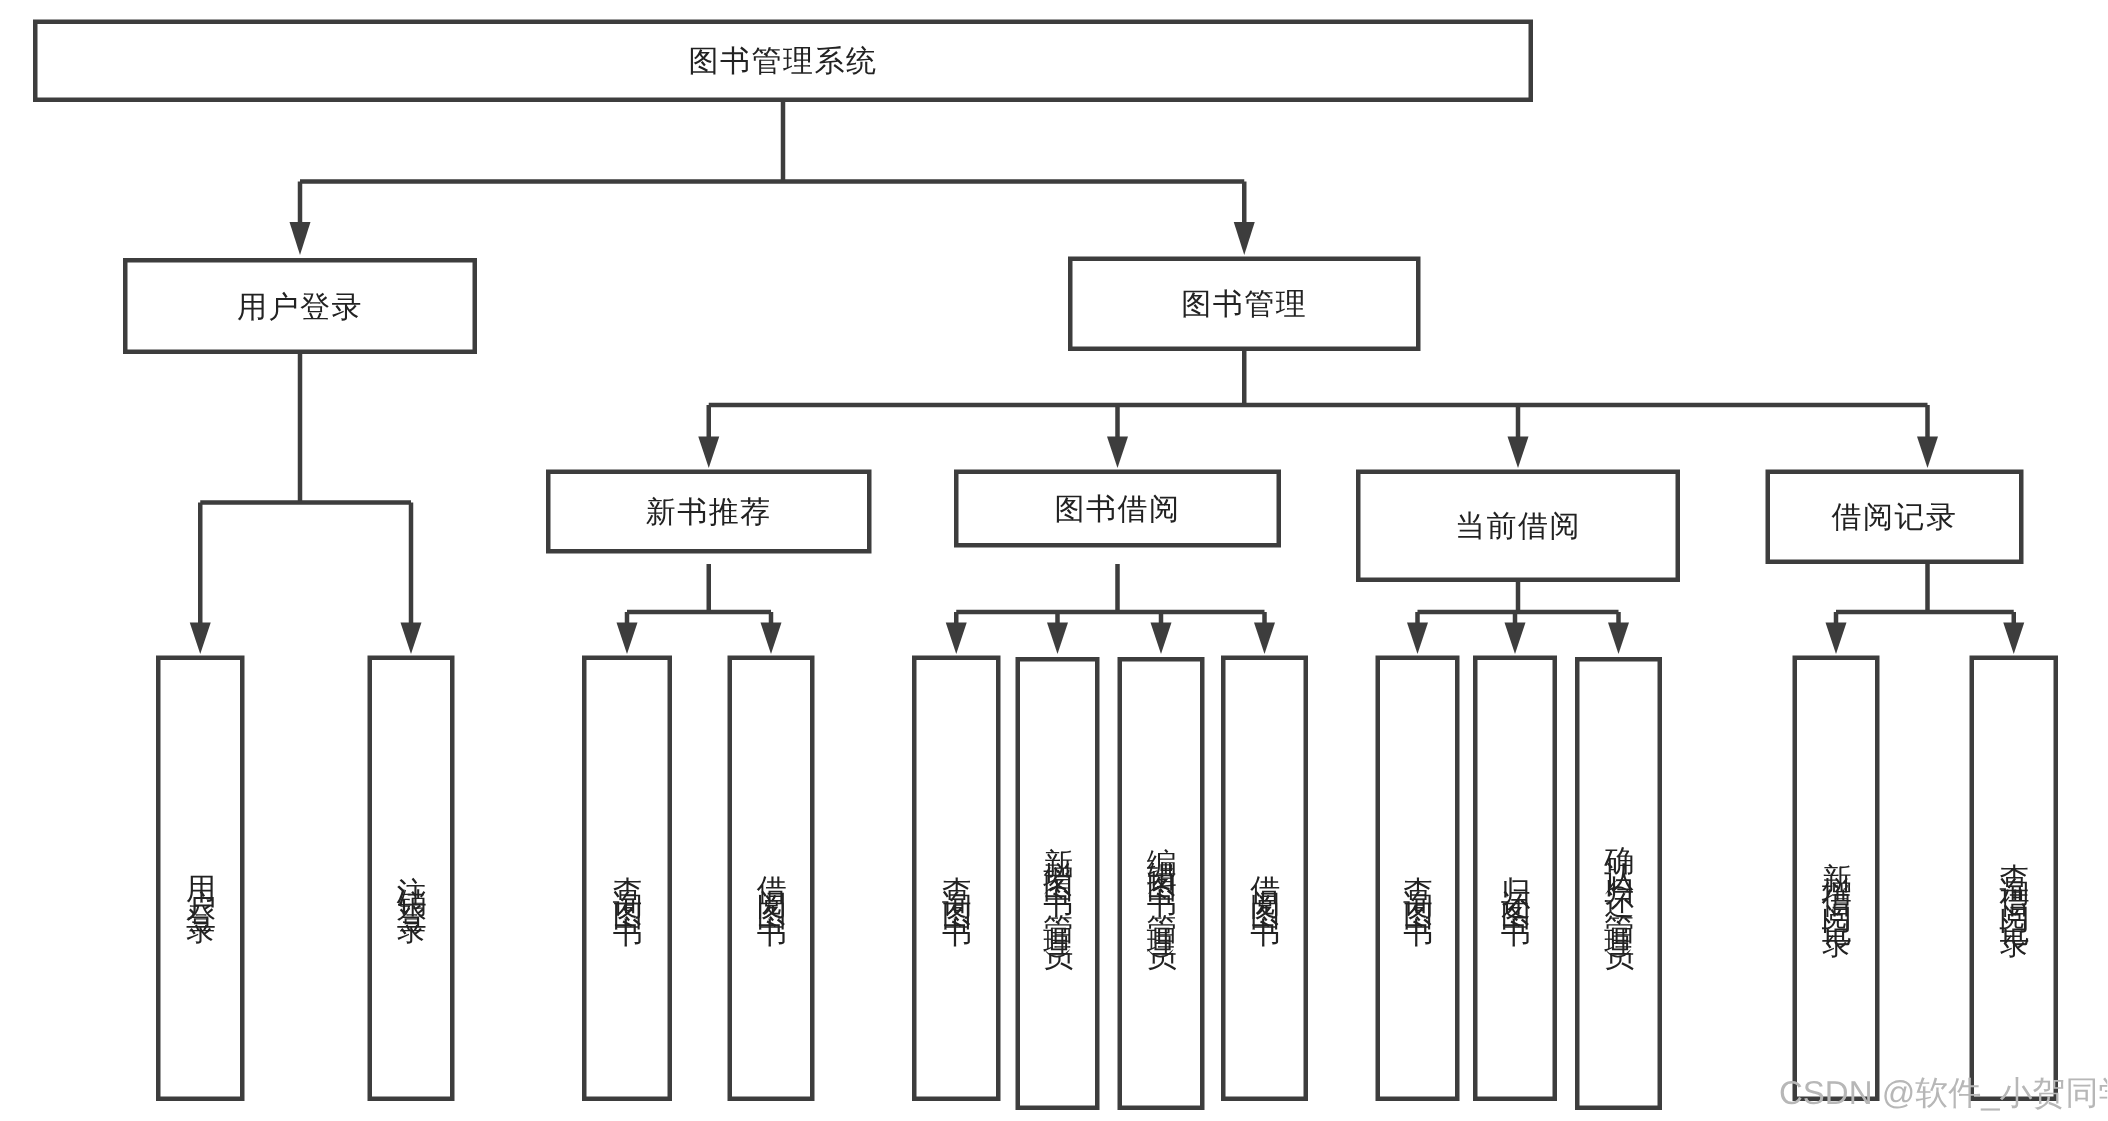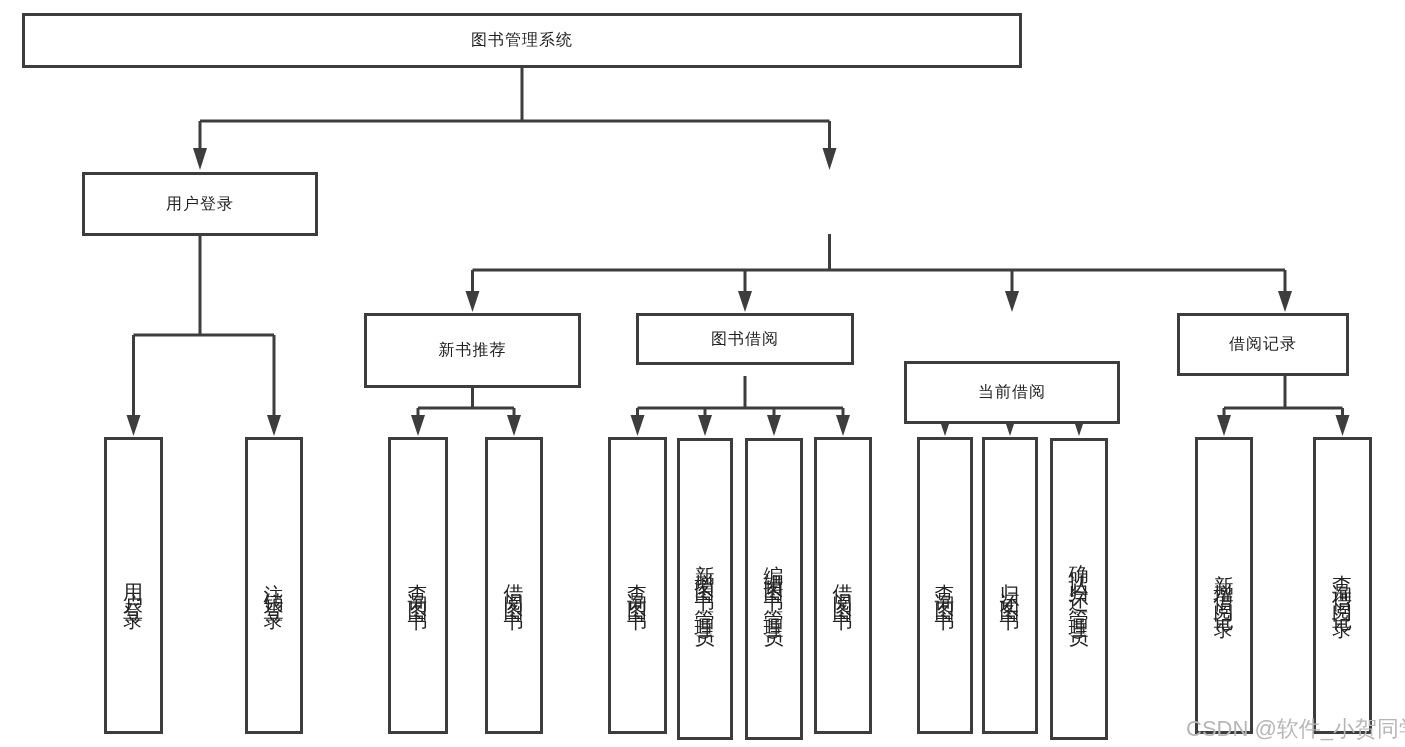--- a/index.html
+++ b/index.html
@@ -9,21 +9,21 @@
     background:#ffffff;
     font-family:"Liberation Sans","DejaVu Sans",sans-serif;
     overflow:hidden;
   }
   #wires{position:absolute;left:0;top:0;width:1405px;height:747px;}
   .hbox{
     position:absolute;
     border:3px solid #3d3d3d;
     background:#ffffff;
     display:flex;align-items:center;justify-content:center;
-    font-size:16px;color:#222222;
+    font-size:20px;color:#222222;
     letter-spacing:1px;
     box-sizing:border-box;
     z-index:2;
     font-family:Liberation Serif, serif;
   }
   .vbox{
     position:absolute;
     border:3px solid #3d3d3d;
     background:#ffffff;
     display:flex;align-items:center;justify-content:center;
@@ -115,28 +115,31 @@
     <polygon points="1335.5,415 1349.5,415 1342.5,436" fill="#3d3d3d" stroke="none"></polygon>
   </svg>
 
   <div class="hbox" style="left:22px;top:13px;width:1000px;height:55px;">
     <span>图书管理系统</span>
   </div>
 
   <div class="hbox" style="left:82px;top:172px;width:236px;height:64px;">
     <span>用户登录</span>
   </div>
+  <div class="hbox" style="left:712px;top:171px;width:235px;height:63px;">
+    <span>图书管理</span>
+  </div>
 
-  <div class="hbox" style="left:364px;top:313px;width:217px;height:75px;">
+  <div class="hbox" style="left:364px;top:313px;width:217px;height:56px;">
     <span>新书推荐</span>
   </div>
   <div class="hbox" style="left:636px;top:313px;width:218px;height:52px;">
     <span>图书借阅</span>
   </div>
-  <div class="hbox" style="left:904px;top:313px;width:216px;height:63px;margin-top:48px;">
+  <div class="hbox" style="left:904px;top:313px;width:216px;height:75px;">
     <span>当前借阅</span>
   </div>
   <div class="hbox" style="left:1177px;top:313px;width:172px;height:63px;">
     <span>借阅记录</span>
   </div>
 
   <div class="vbox" style="left:104px;top:437px;width:59px;height:297px;">
     <span class="vlabel">用户登录</span>
   </div>
   <div class="vbox" style="left:245px;top:437px;width:58px;height:297px;">

